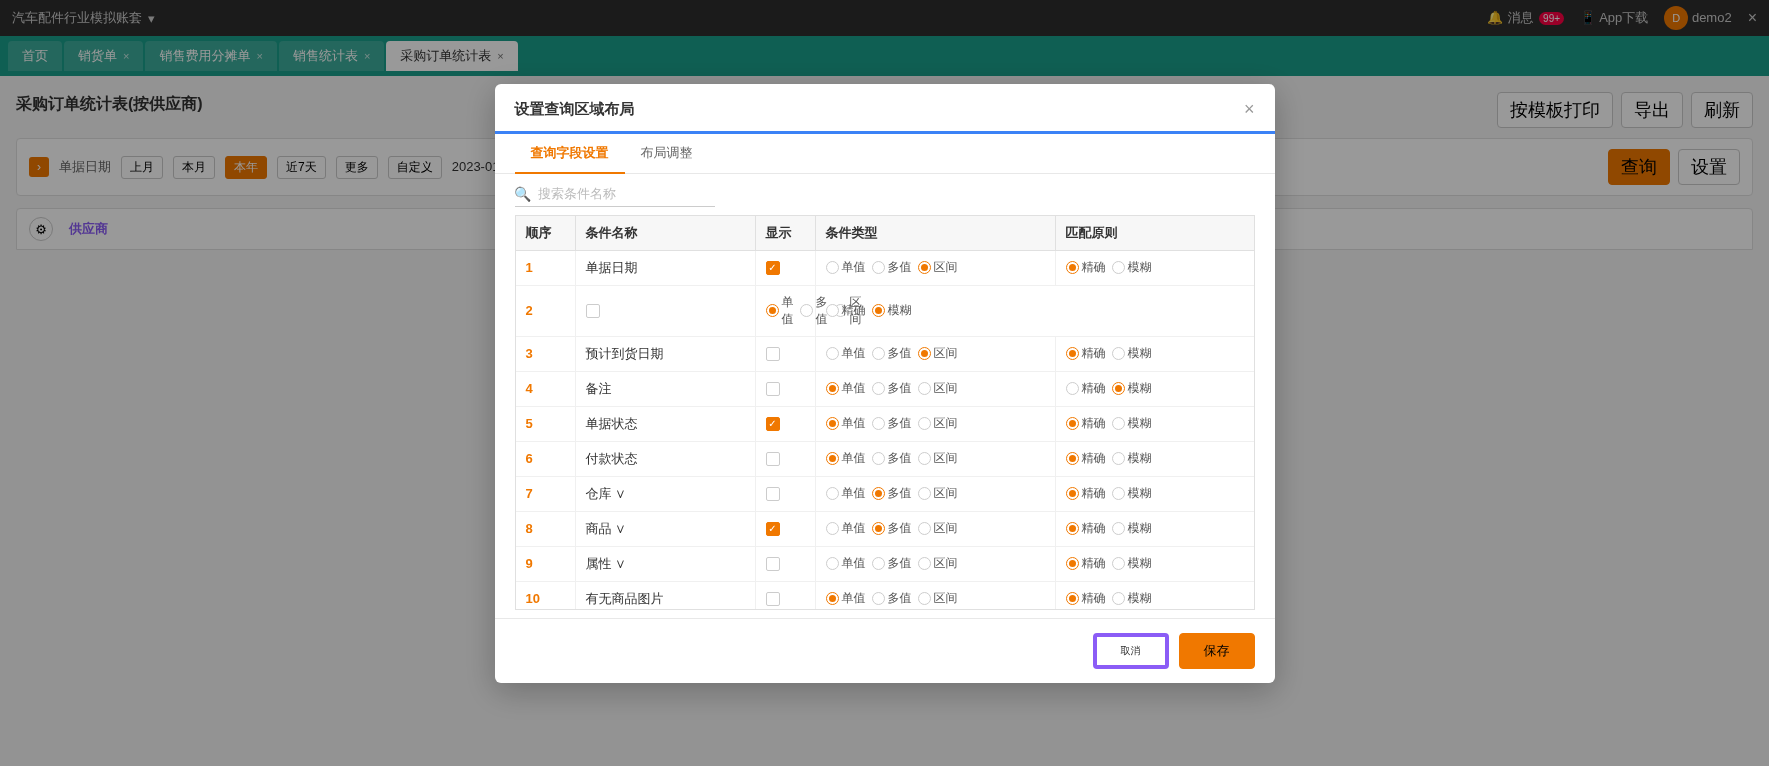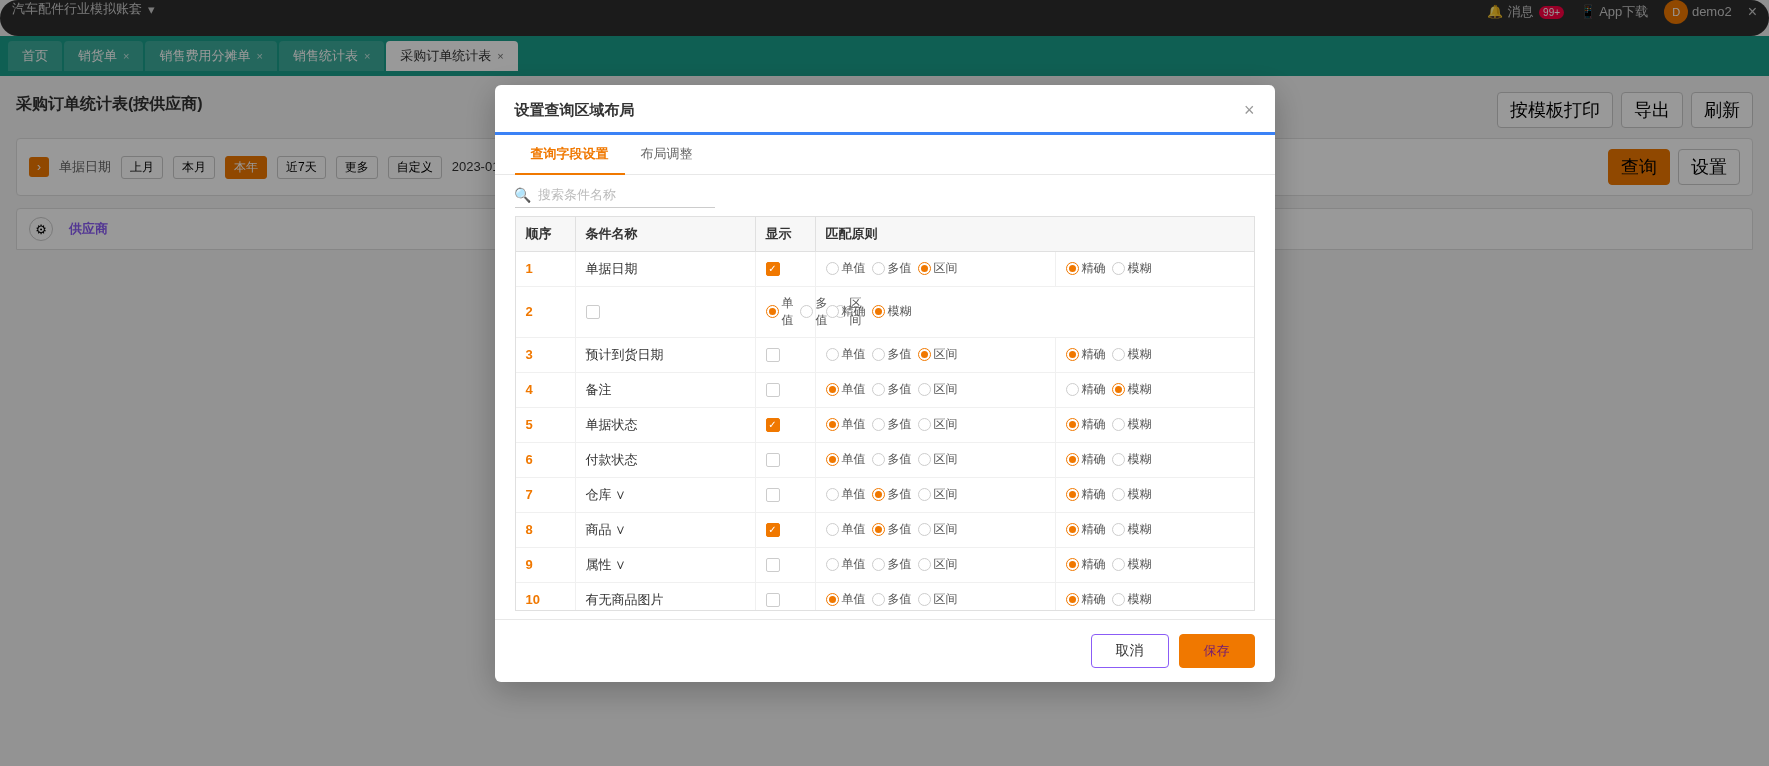--- a/index.html
+++ b/index.html
@@ -3,24 +3,23 @@
   <meta charset="utf-8">
   <style>
     * { box-sizing: border-box; margin: 0; padding: 0; }
     body { font-family: 'Microsoft YaHei', Arial, sans-serif; font-size: 13px; background: #f0f0f0; overflow: hidden; }
 
     
     .top-bar {
       background: #2d2d2d;
       height: 36px;
       display: flex;
-      align-items: flex-start;
+      align-items: center;
       padding: 0 12px;
       justify-content: space-between;
-      border-radius: 18px;
     }
     .top-bar-left { color: #ccc; font-size: 13px; display: flex; align-items: center; gap: 6px; }
     .top-bar-right { display: flex; align-items: center; gap: 16px; color: #ccc; font-size: 13px; }
     .top-bar-right .badge { background: #f04; color: #fff; border-radius: 8px; font-size: 10px; padding: 1px 4px; margin-left: 2px; }
     .close-x { color: #ccc; font-size: 16px; cursor: pointer; }
 
     
     .tab-nav {
       background: #1a9e8a;
       height: 40px;
@@ -227,33 +226,33 @@
     .dialog-footer {
       padding: 14px 20px;
       display: flex;
       justify-content: flex-end;
       gap: 10px;
       border-top: 1px solid #e8e8e8;
       margin-top: 8px;
     }
     .btn-cancel {
       padding: 7px 24px;
-      border: 1px solid #8b5cf6;
+      border: 4px solid #8b5cf6;
       border-radius: 4px;
       background: #fff;
       color: #333;
-      font-size: 14px;
+      font-size: 10px;
       cursor: pointer;
     }
     .btn-save {
       padding: 7px 24px;
       border: 1px solid #f07800;
       border-radius: 4px;
       background: #f07800;
-      color: #701a75;
+      color: #000000;
       font-size: 13px;
       cursor: pointer;
     }
 
     
     .table-body::-webkit-scrollbar { width: 6px; }
     .table-body::-webkit-scrollbar-track { background: #f0f0f0; }
     .table-body::-webkit-scrollbar-thumb { background: #ccc; border-radius: 3px; }
 
     
@@ -375,20 +374,21 @@
         <input class="search-input" type="text" placeholder="搜索条件名称" style="">
       </div>
     </div>
 
     <div class="dialog-table">
 
       <div class="table-head">
         <div class="th">顺序</div>
         <div class="th">条件名称</div>
         <div class="th">显示</div>
+        <div class="th">条件类型</div>
         <div class="th">匹配原则</div>
       </div>
 
       <div class="table-body" id="table-body">
       <div class="table-row">
             <div class="td num">1</div>
             <div class="td">单据日期</div>
             <div class="td">
               <div class="cb checked" style="cursor: pointer;"></div>
             </div>

